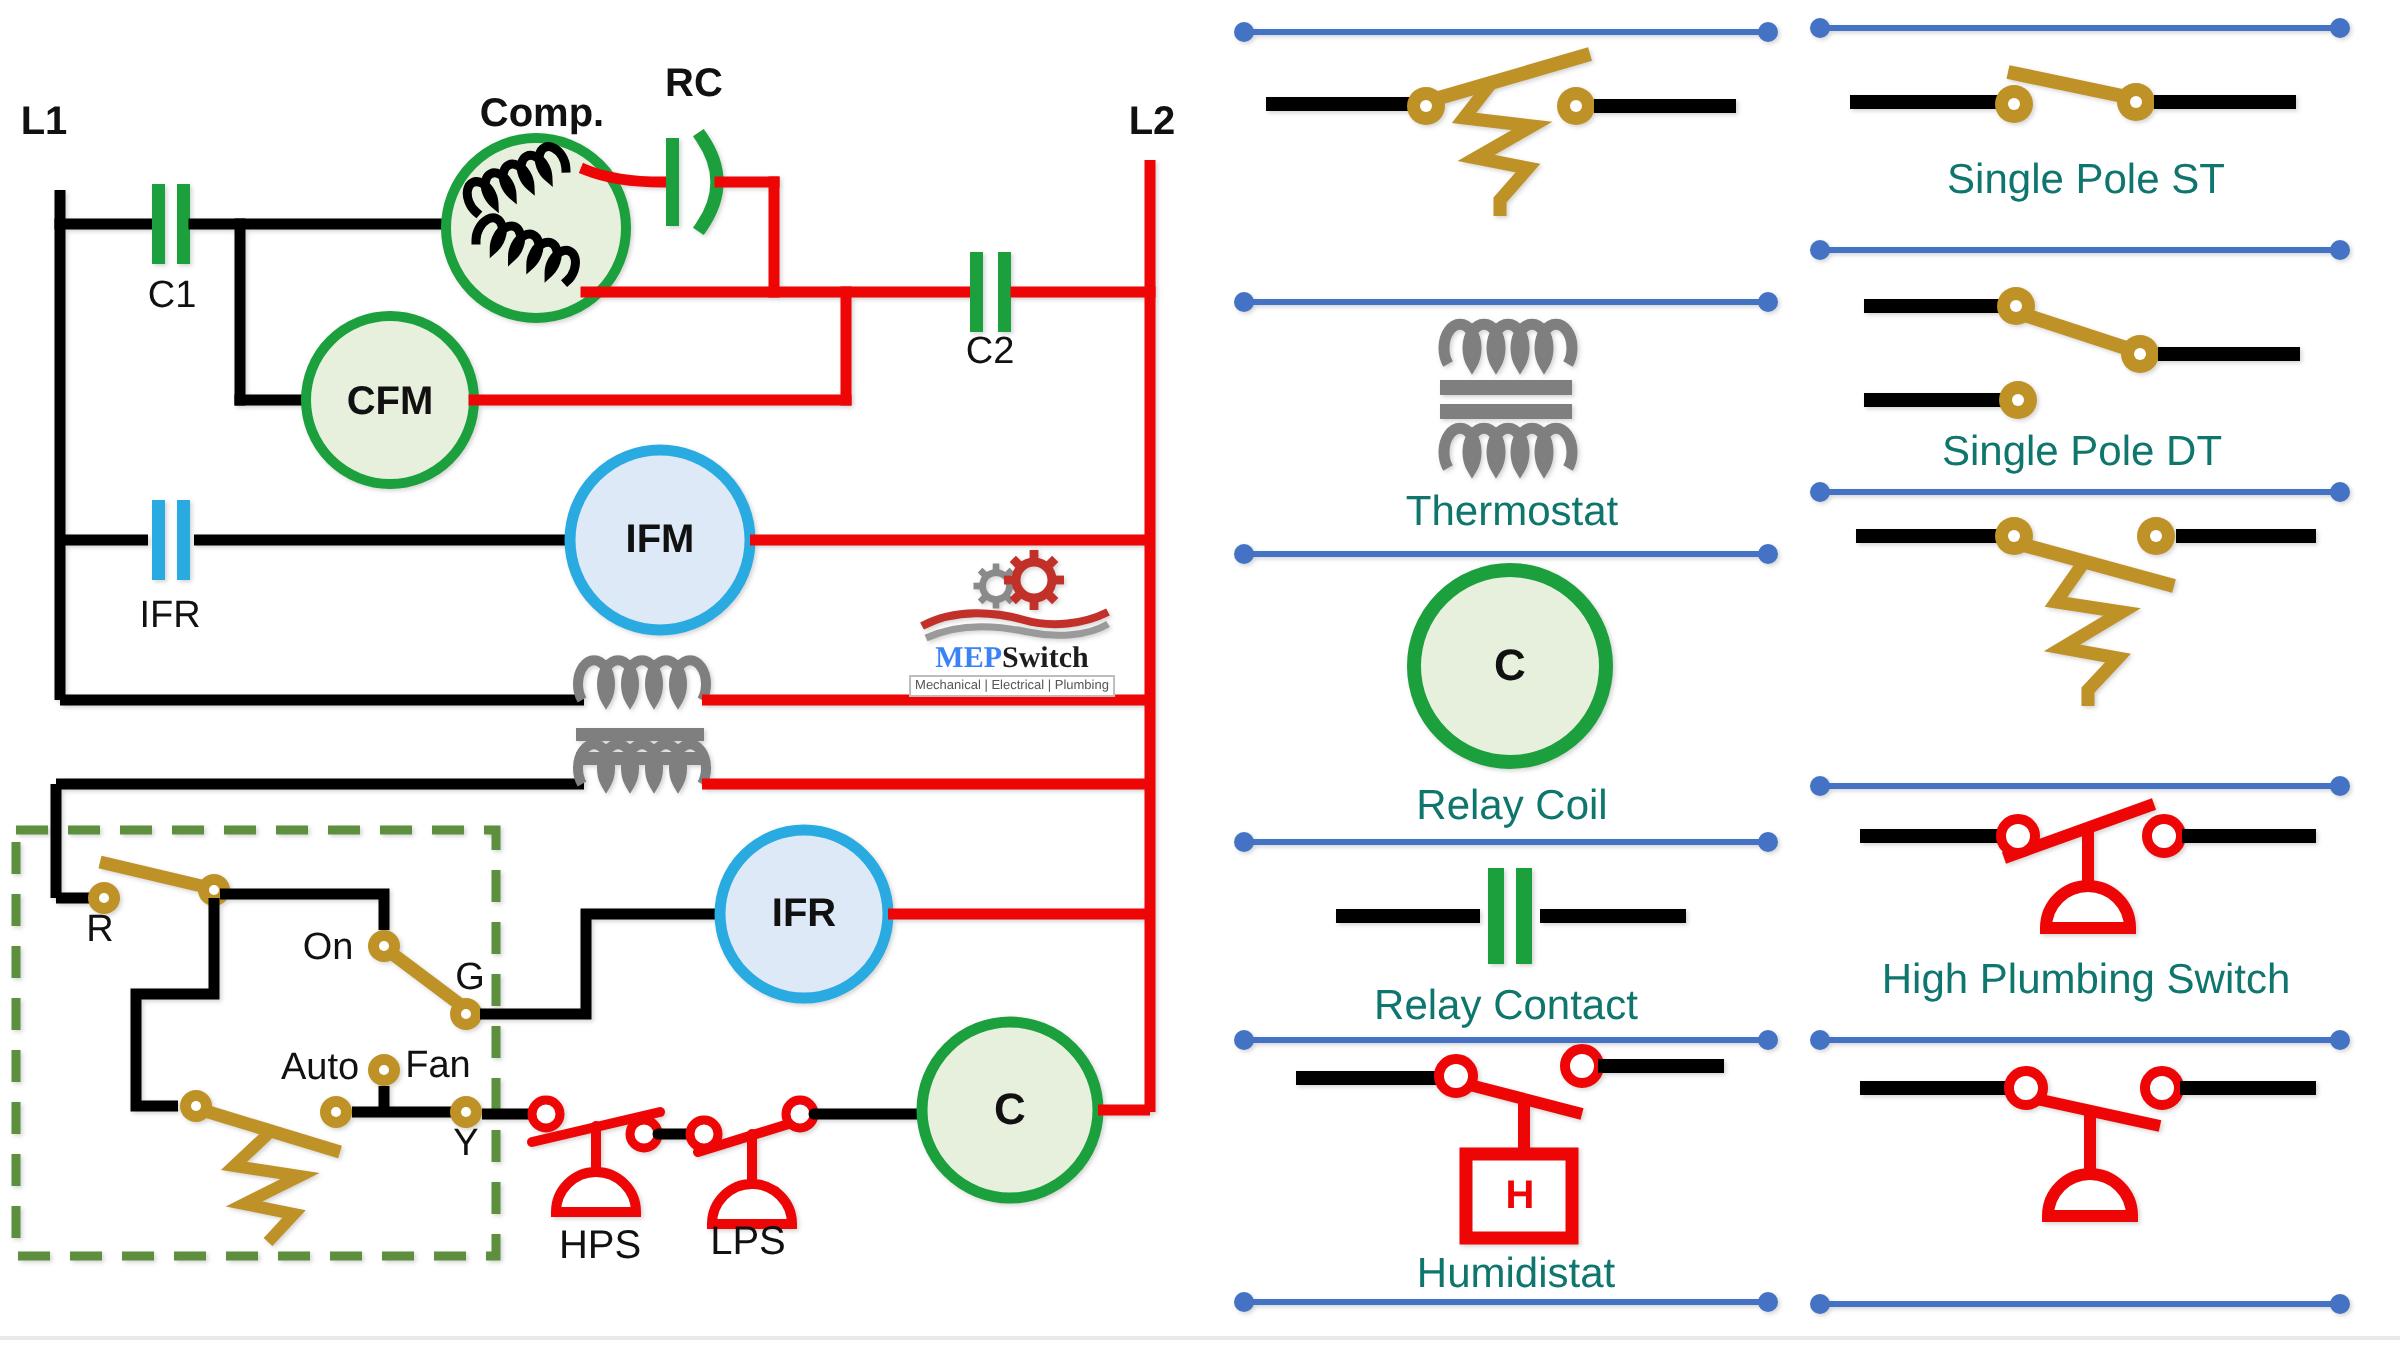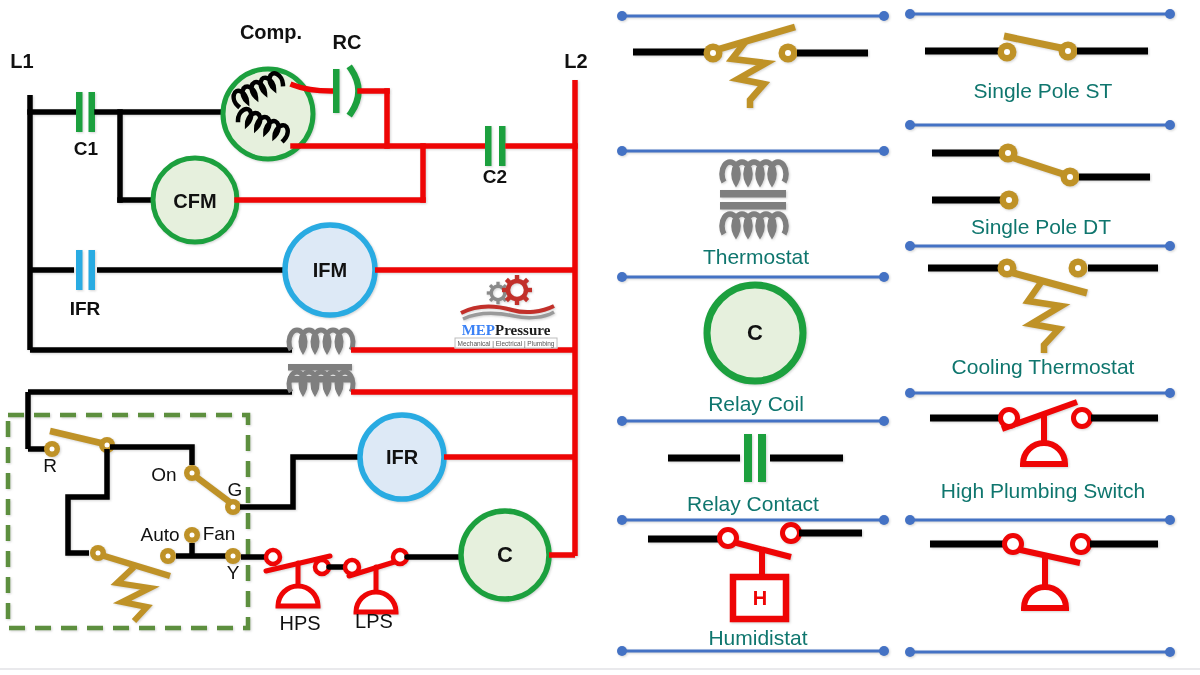--- a/index.html
+++ b/index.html
@@ -3,21 +3,21 @@
 <meta charset="utf-8">
 <style>
   html,body{margin:0;padding:0;background:#fff;}
   #stage{position:relative;width:1200px;height:670px;background:#ffffff;overflow:hidden;
          font-family:"Liberation Sans",sans-serif;}
   svg{position:absolute;left:0;top:0;}
   #gfx{filter:drop-shadow(1px 1.5px 1px rgba(80,80,80,.25));}
   .lbl{position:absolute;transform:translate(-50%,-50%);white-space:nowrap;color:#111;
        font-family:"Liberation Sans",sans-serif;line-height:1;}
   .b20{font-size:20px;font-weight:700;}
-  .b19{font-size:19px;font-weight:700;}
+  .b19{font-size:19px;font-weight:400;}
   .b22{font-size:22px;font-weight:700;}
   .r19{font-size:19px;font-weight:400;}
   .r20{font-size:20px;font-weight:400;text-align:right;}
   .leg{font-size:21px;font-weight:400;color:#0f766e;}
   .hletter{font-size:20px;font-weight:700;color:#ee0505;}
   .logo-brand{position:absolute;transform:translate(-50%,-50%);white-space:nowrap;
        font-family:"Liberation Serif",serif;font-size:15px;font-weight:700;}
   .logo-brand .mep{color:#3b82f6;}
   .logo-brand .acad{color:#1c1c1c;}
   .logo-tag{position:absolute;transform:translate(-50%,-50%);white-space:nowrap;
@@ -308,46 +308,45 @@
       <circle cx="1013" cy="544" r="8.5" fill="#fff" stroke="#ee0505" stroke-width="5"></circle>
       <circle cx="1081" cy="544" r="8.5" fill="#fff" stroke="#ee0505" stroke-width="5"></circle>
       <line x1="1090" y1="544" x2="1158" y2="544" stroke="#000" stroke-width="7"></line>
     </g>
   </g>
 </svg>
 
 <span class="lbl b20" style="left:22px;top:61px">L1</span>
 <span class="lbl b20" style="left:576px;top:61px">L2</span>
 <span class="lbl b19" style="left:86px;top:148px">C1</span>
-<span class="lbl b20" style="left:271px;top:32px">Comp.</span>
+<span class="lbl b20" style="left:271px;top:57px">Comp.</span>
 <span class="lbl b20" style="left:347px;top:42px">RC</span>
 <span class="lbl b19" style="left:495px;top:176px">C2</span>
 <span class="lbl b20" style="left:195px;top:201px">CFM</span>
 <span class="lbl b19" style="left:85px;top:308px">IFR</span>
 <span class="lbl b20" style="left:330px;top:270px">IFM</span>
 <span class="lbl b20" style="left:402px;top:457px">IFR</span>
 <span class="lbl b22" style="left:505px;top:555px">C</span>
 <span class="lbl r19" style="left:50px;top:465px">R</span>
 <span class="lbl r19" style="left:164px;top:474px">On</span>
 <span class="lbl r19" style="left:235px;top:489px">G</span>
 <span class="lbl r19" style="left:160px;top:534px">Auto</span>
 <span class="lbl r19" style="left:219px;top:533px">Fan</span>
 <span class="lbl r19" style="left:233px;top:572px">Y</span>
 <span class="lbl r20" style="left:300px;top:623px">HPS</span>
 <span class="lbl r20" style="left:374px;top:621px">LPS</span>
 
-<span class="logo-brand" style="left:506px;top:330px"><span class="mep">MEP</span><span class="acad">Pressure</span></span>
+<span class="logo-brand" style="left:506px;top:330px"><span class="mep">MEP</span><span class="acad">Switch</span></span>
 <span class="logo-tag" style="left:506px;top:343px">Mechanical | Electrical | Plumbing</span>
 
 <span class="lbl leg" style="left:756px;top:256px">Thermostat</span>
 <span class="lbl b22" style="left:755px;top:333px">C</span>
 <span class="lbl leg" style="left:756px;top:403px">Relay Coil</span>
 <span class="lbl leg" style="left:753px;top:503px">Relay Contact</span>
 <span class="lbl hletter" style="left:760px;top:598px">H</span>
 <span class="lbl leg" style="left:758px;top:637px">Humidistat</span>
 
 <span class="lbl leg" style="left:1043px;top:90px">Single Pole ST</span>
 <span class="lbl leg" style="left:1041px;top:226px">Single Pole DT</span>
-<span class="lbl leg" style="left:1043px;top:366px">Cooling Thermostat</span>
 <span class="lbl leg" style="left:1043px;top:490px">High Plumbing Switch</span>
 
 <div class="bottom-rule"></div>
 </div>
 
 </body></html>

